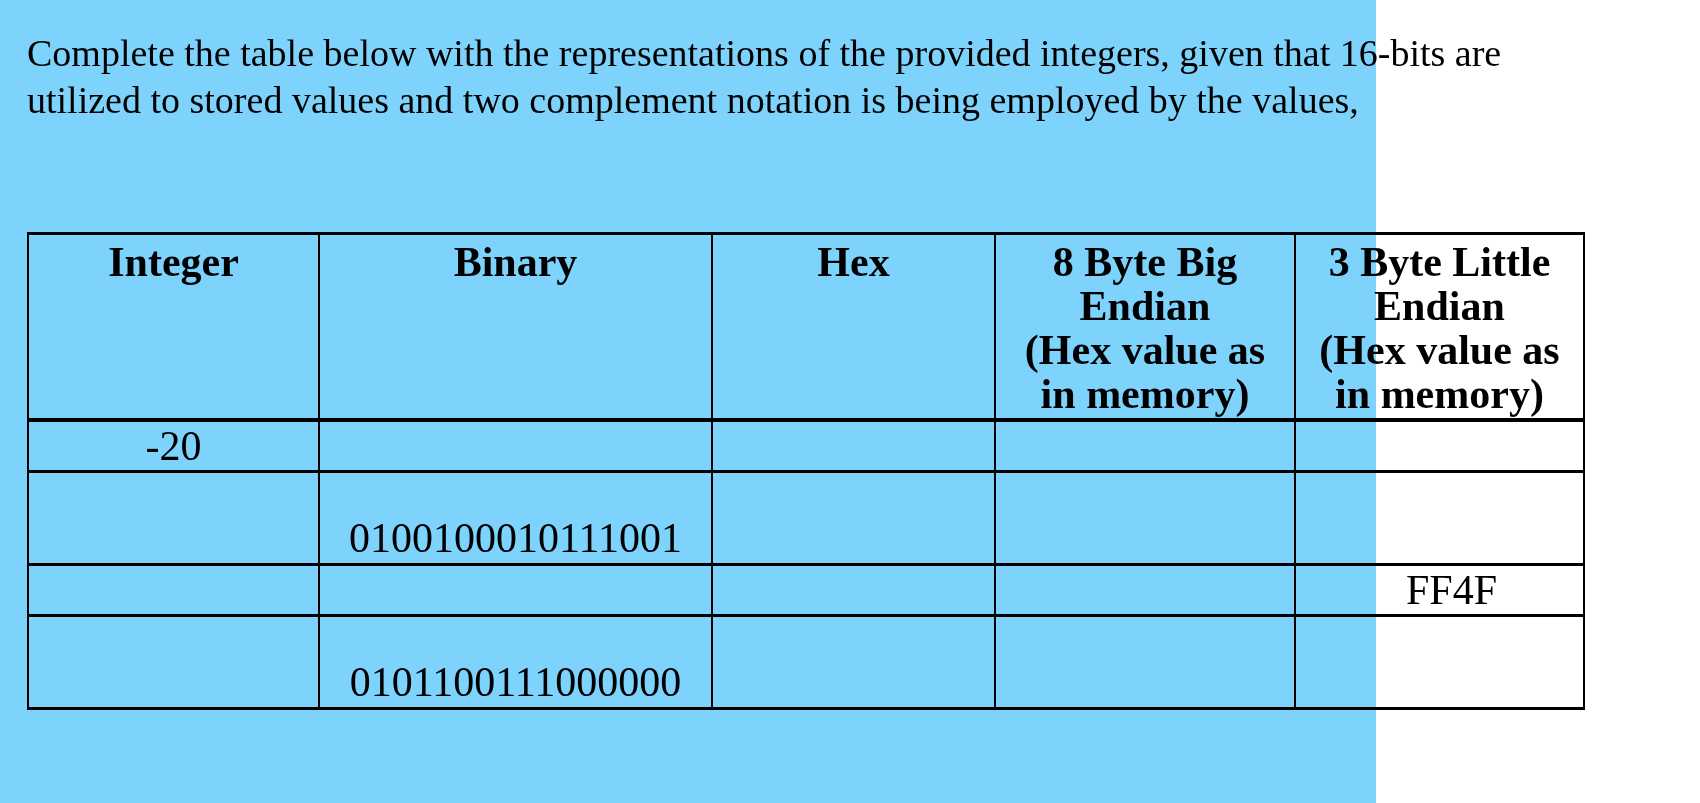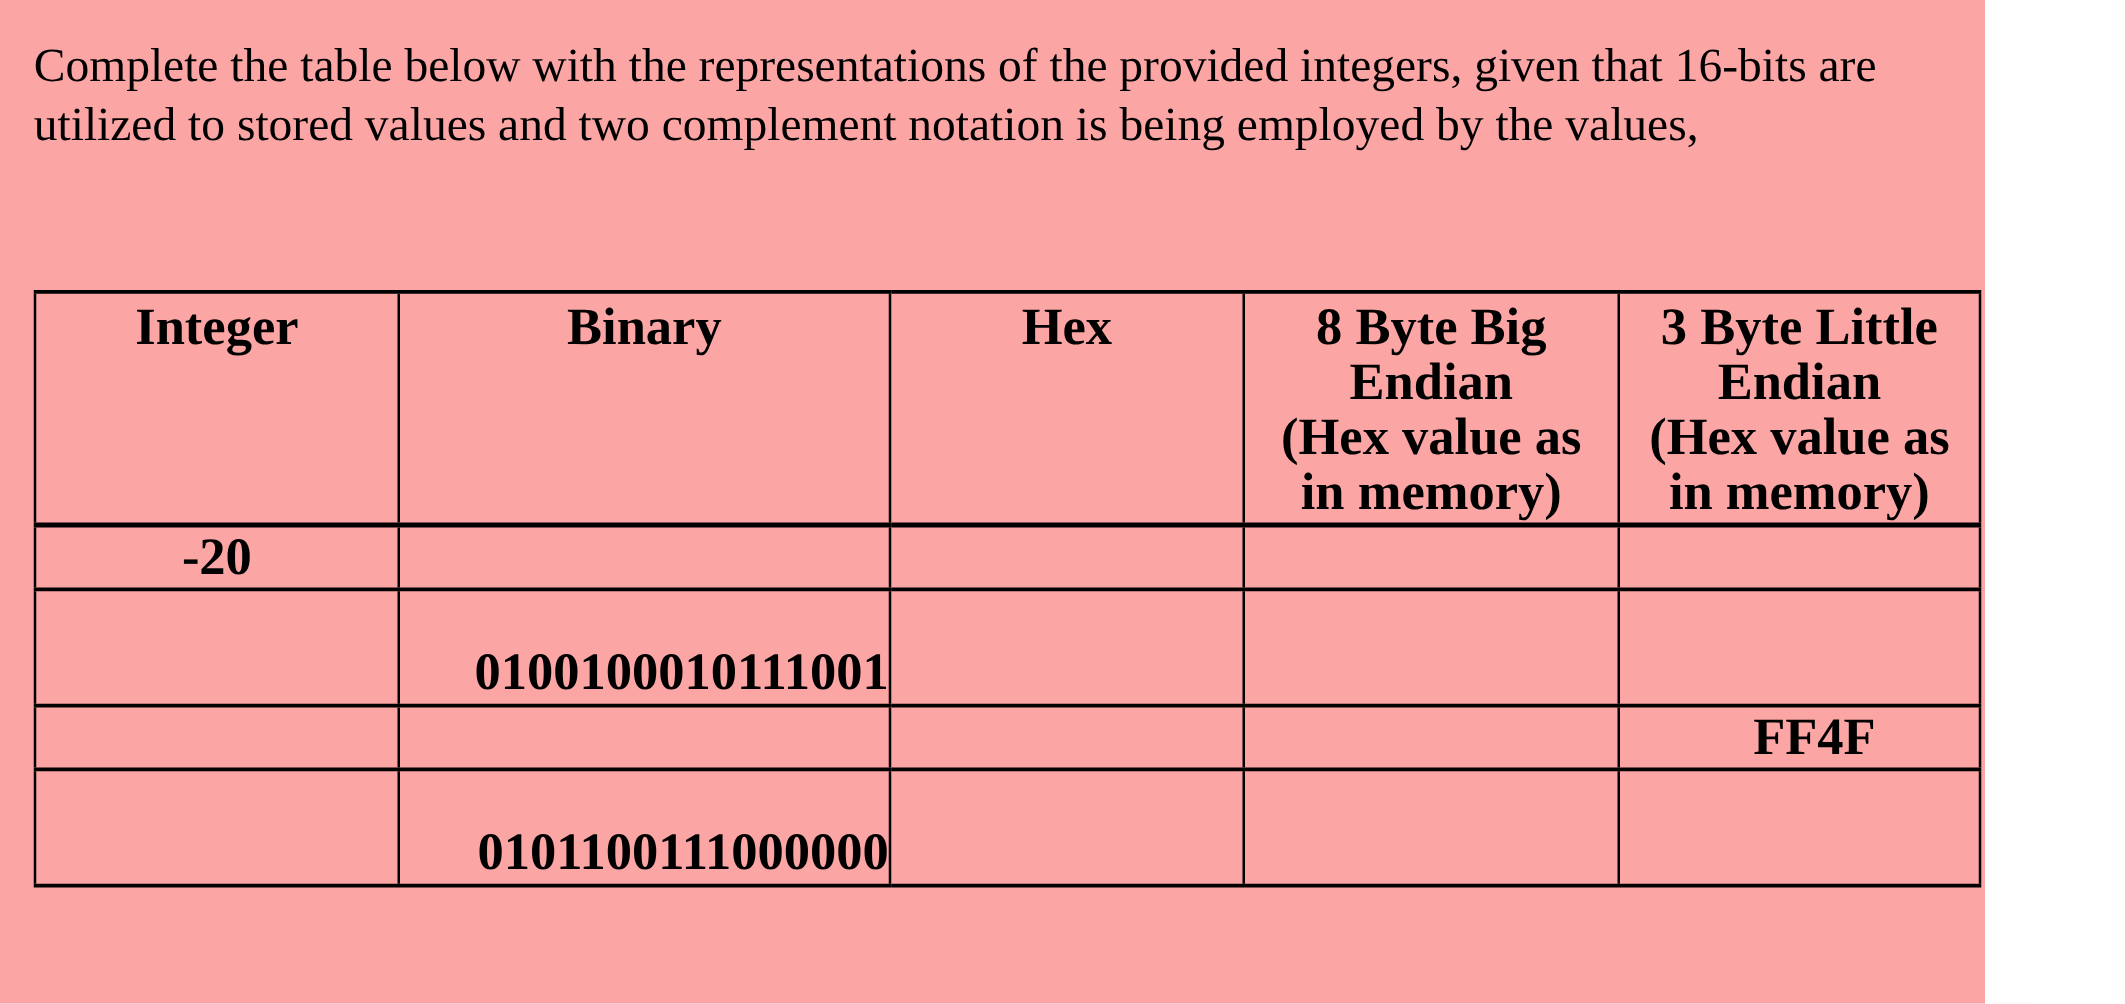--- a/index.html
+++ b/index.html
@@ -3,21 +3,21 @@
 <meta charset="utf-8">
 <style>
   * { margin: 0; padding: 0; box-sizing: border-box; }
   html, body {
     width: 1700px; height: 803px;
     background: #ffffff;
     font-family: "Liberation Serif", serif;
     color: #000000;
     overflow: hidden;
   }
-  .page { position: relative; width: 1588px; height: 803px; background: #fca5a5; }
+  .page { position: relative; width: 1376px; height: 803px; background: #7dd3fc; }
 
   .instruction {
     position: absolute;
     left: 27px; top: 30px;
     font-size: 38px;
     line-height: 47px;
     color: #000000;
   }
   .instruction-line { white-space: nowrap; }
 
@@ -25,38 +25,38 @@
     position: absolute;
     left: 27px; top: 232px;
     border-collapse: collapse;
     table-layout: fixed;
     width: 1556px;
   }
   table.rep-table th, table.rep-table td {
     border: 2px solid #000000;
     border-top-width: 3px;
     border-bottom-width: 3px;
-    font-weight: bold;
+    font-weight: normal;
     font-size: 42px;
     text-align: center;
     padding: 0;
     overflow: hidden;
   }
   tr.header-row th {
     vertical-align: top;
     padding-top: 5px;
     line-height: 44px;
     border-bottom-width: 4px;
     font-weight: bold;
   }
   tr.header-row { height: 186px; margin-top: 30px; }
   tr.row-single { height: 46px; }
   tr.row-single td { vertical-align: middle; }
   tr.row-tall { height: 93px; }
-  tr.row-tall td { vertical-align: bottom; padding-bottom: 1px; text-align: right; }
+  tr.row-tall td { vertical-align: bottom; padding-bottom: 1px; }
   tr.row-med-1 { height: 48px; }
   tr.row-med-1 td { vertical-align: middle; }
   tr.row-med-2 { height: 51px; }
   tr.row-med-2 td { vertical-align: middle; padding-left: 24px; }
 
   .hline { display: block; }
 </style>
 </head>
 <body>
 

